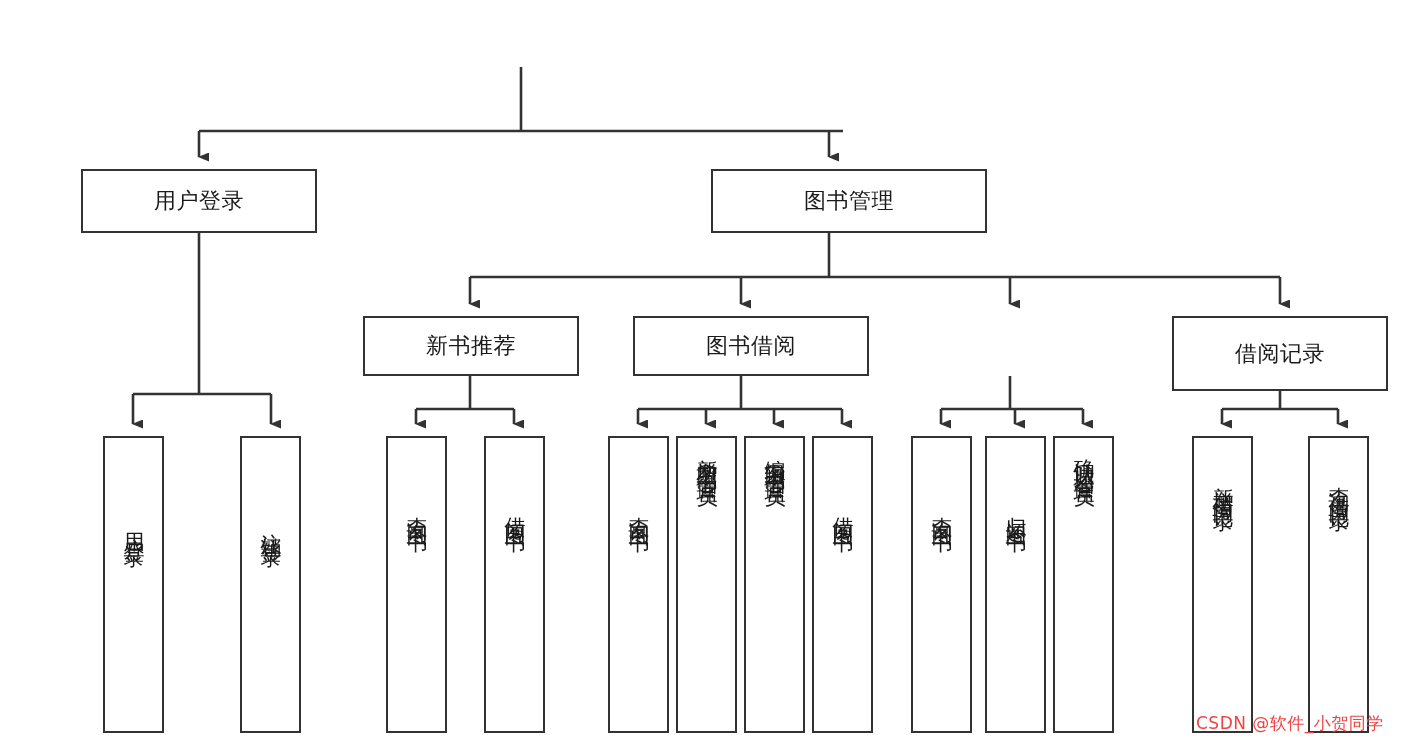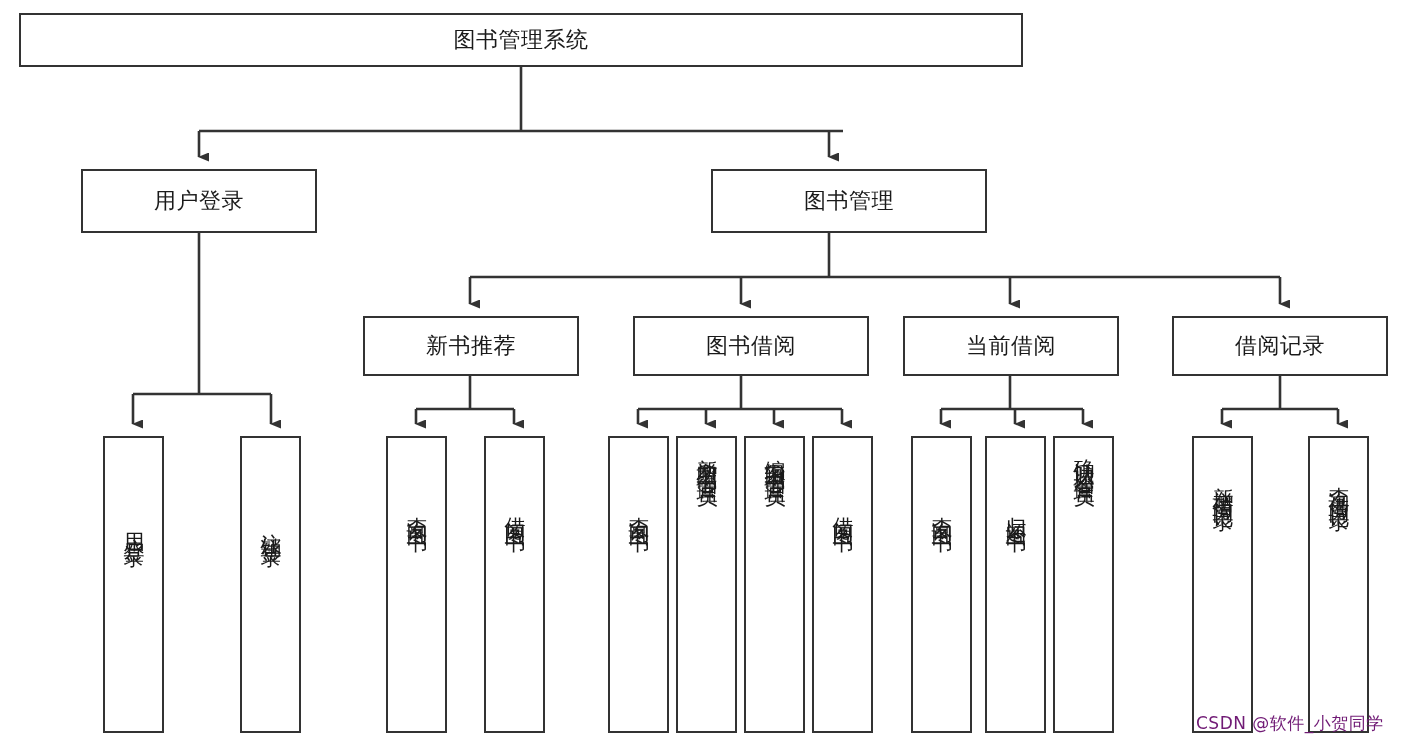--- a/index.html
+++ b/index.html
@@ -61,21 +61,21 @@
     line-height: 1.0;
     letter-spacing: 5px;
     white-space: nowrap;
   }
   .node.v.tall .label {
     letter-spacing: 4px;
   }
   .watermark {
     position: absolute;
     font-size: 17px;
-    color: #701a75;
+    color: #ef4444;
     white-space: nowrap;
     letter-spacing: 0.5px;
   }
 </style>
 </head>
 <body>
 
 <div id="canvas">
 
   <svg id="edges" viewBox="0 0 1405 747" xmlns="http://www.w3.org/2000/svg">
@@ -121,41 +121,35 @@
       <path d="M1015,409 L1015,424" marker-end="url(#arrowhead)"></path>
       <path d="M1083,409 L1083,424" marker-end="url(#arrowhead)"></path>
 
       <path d="M1280,376 L1280,409"></path>
       <path d="M1222,409 L1338,409"></path>
       <path d="M1222,409 L1222,424" marker-end="url(#arrowhead)"></path>
       <path d="M1338,409 L1338,424" marker-end="url(#arrowhead)"></path>
     </g>
   </svg>
 
-  <div class="node h root" style="left:19px; top:13px; width:1004px; height:54px;">
-    <span class="label">图书管理系统</span>
-  </div>
 
   <div class="node h" style="left:81px; top:169px; width:236px; height:64px;">
     <span class="label">用户登录</span>
   </div>
   <div class="node h" style="left:711px; top:169px; width:276px; height:64px;">
     <span class="label">图书管理</span>
   </div>
 
   <div class="node h" style="left:363px; top:316px; width:216px; height:60px;">
     <span class="label">新书推荐</span>
   </div>
   <div class="node h" style="left:633px; top:316px; width:236px; height:60px;">
     <span class="label">图书借阅</span>
   </div>
-  <div class="node h" style="left:903px; top:316px; width:216px; height:60px;">
-    <span class="label">当前借阅</span>
-  </div>
-  <div class="node h" style="left:1172px; top:316px; width:216px; height:60px;">
+  <div class="node h" style="left:1172px; top:316px; width:216px; height:75px;">
     <span class="label">借阅记录</span>
   </div>
 
   <div class="node v" style="left:103px; top:436px; width:61px; height:297px; padding-top:78px;">
     <span class="label">用户登录</span>
   </div>
   <div class="node v" style="left:240px; top:436px; width:61px; height:297px; padding-top:78px;">
     <span class="label">注销登录</span>
   </div>
 

